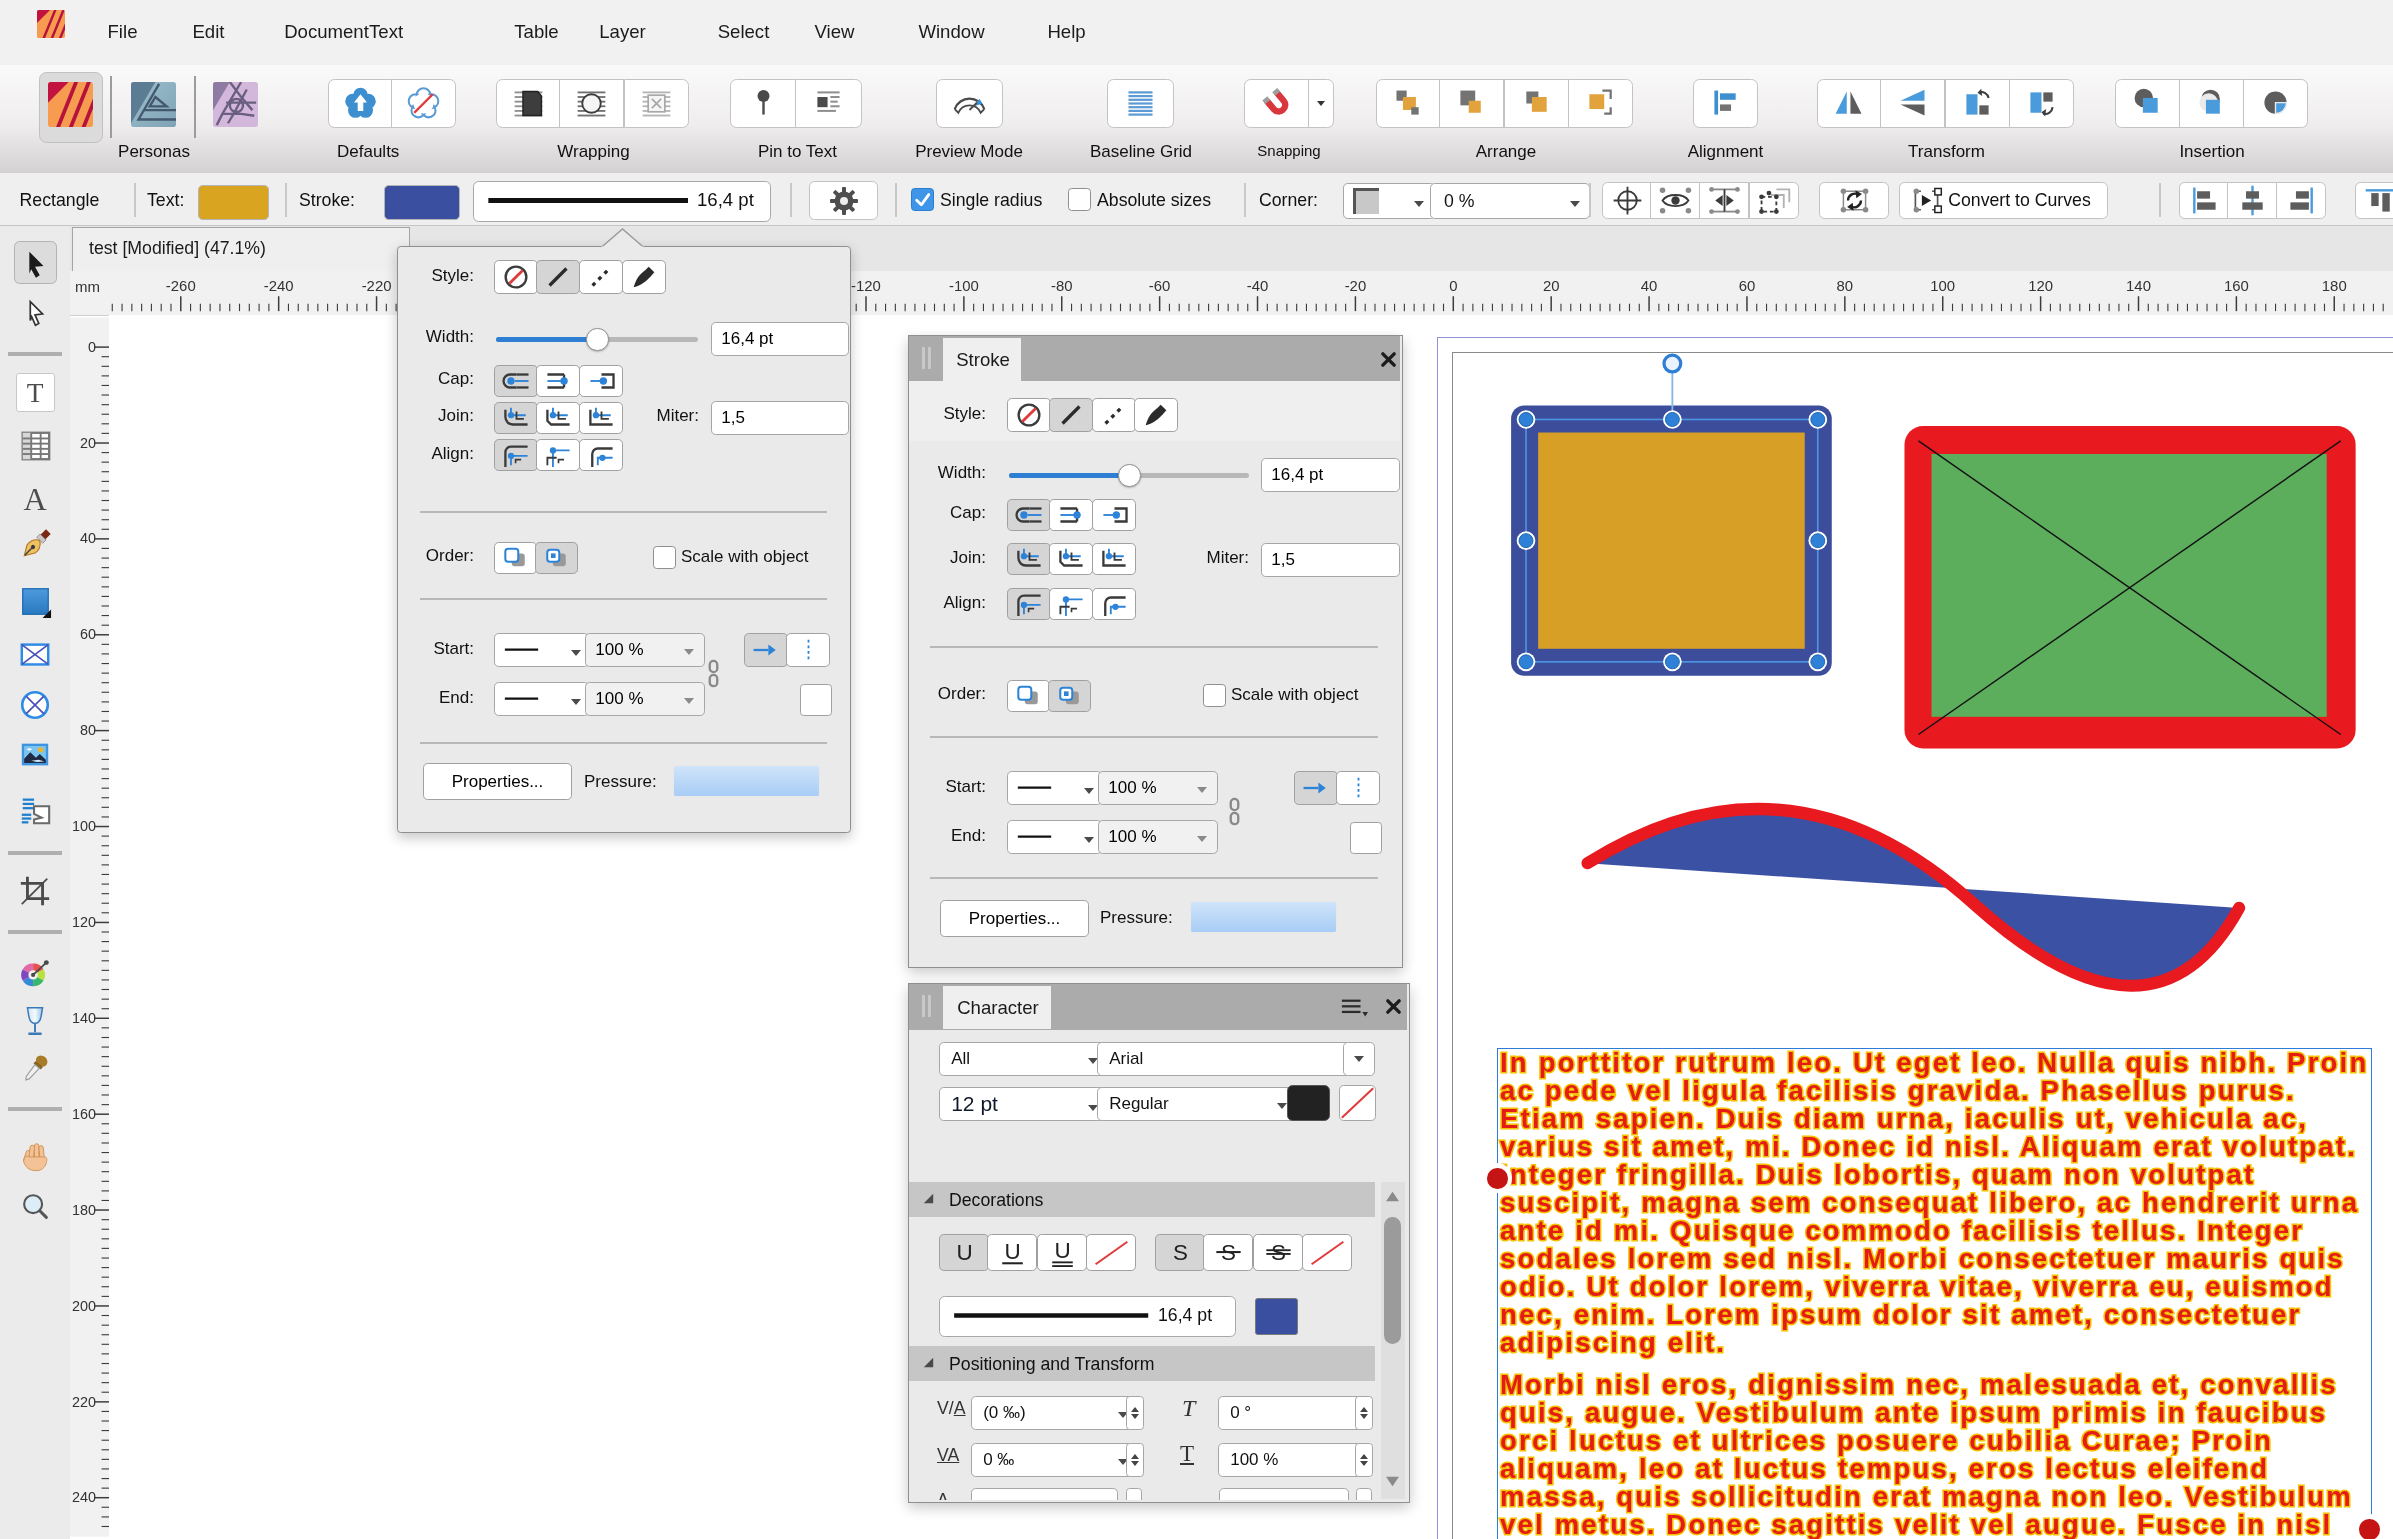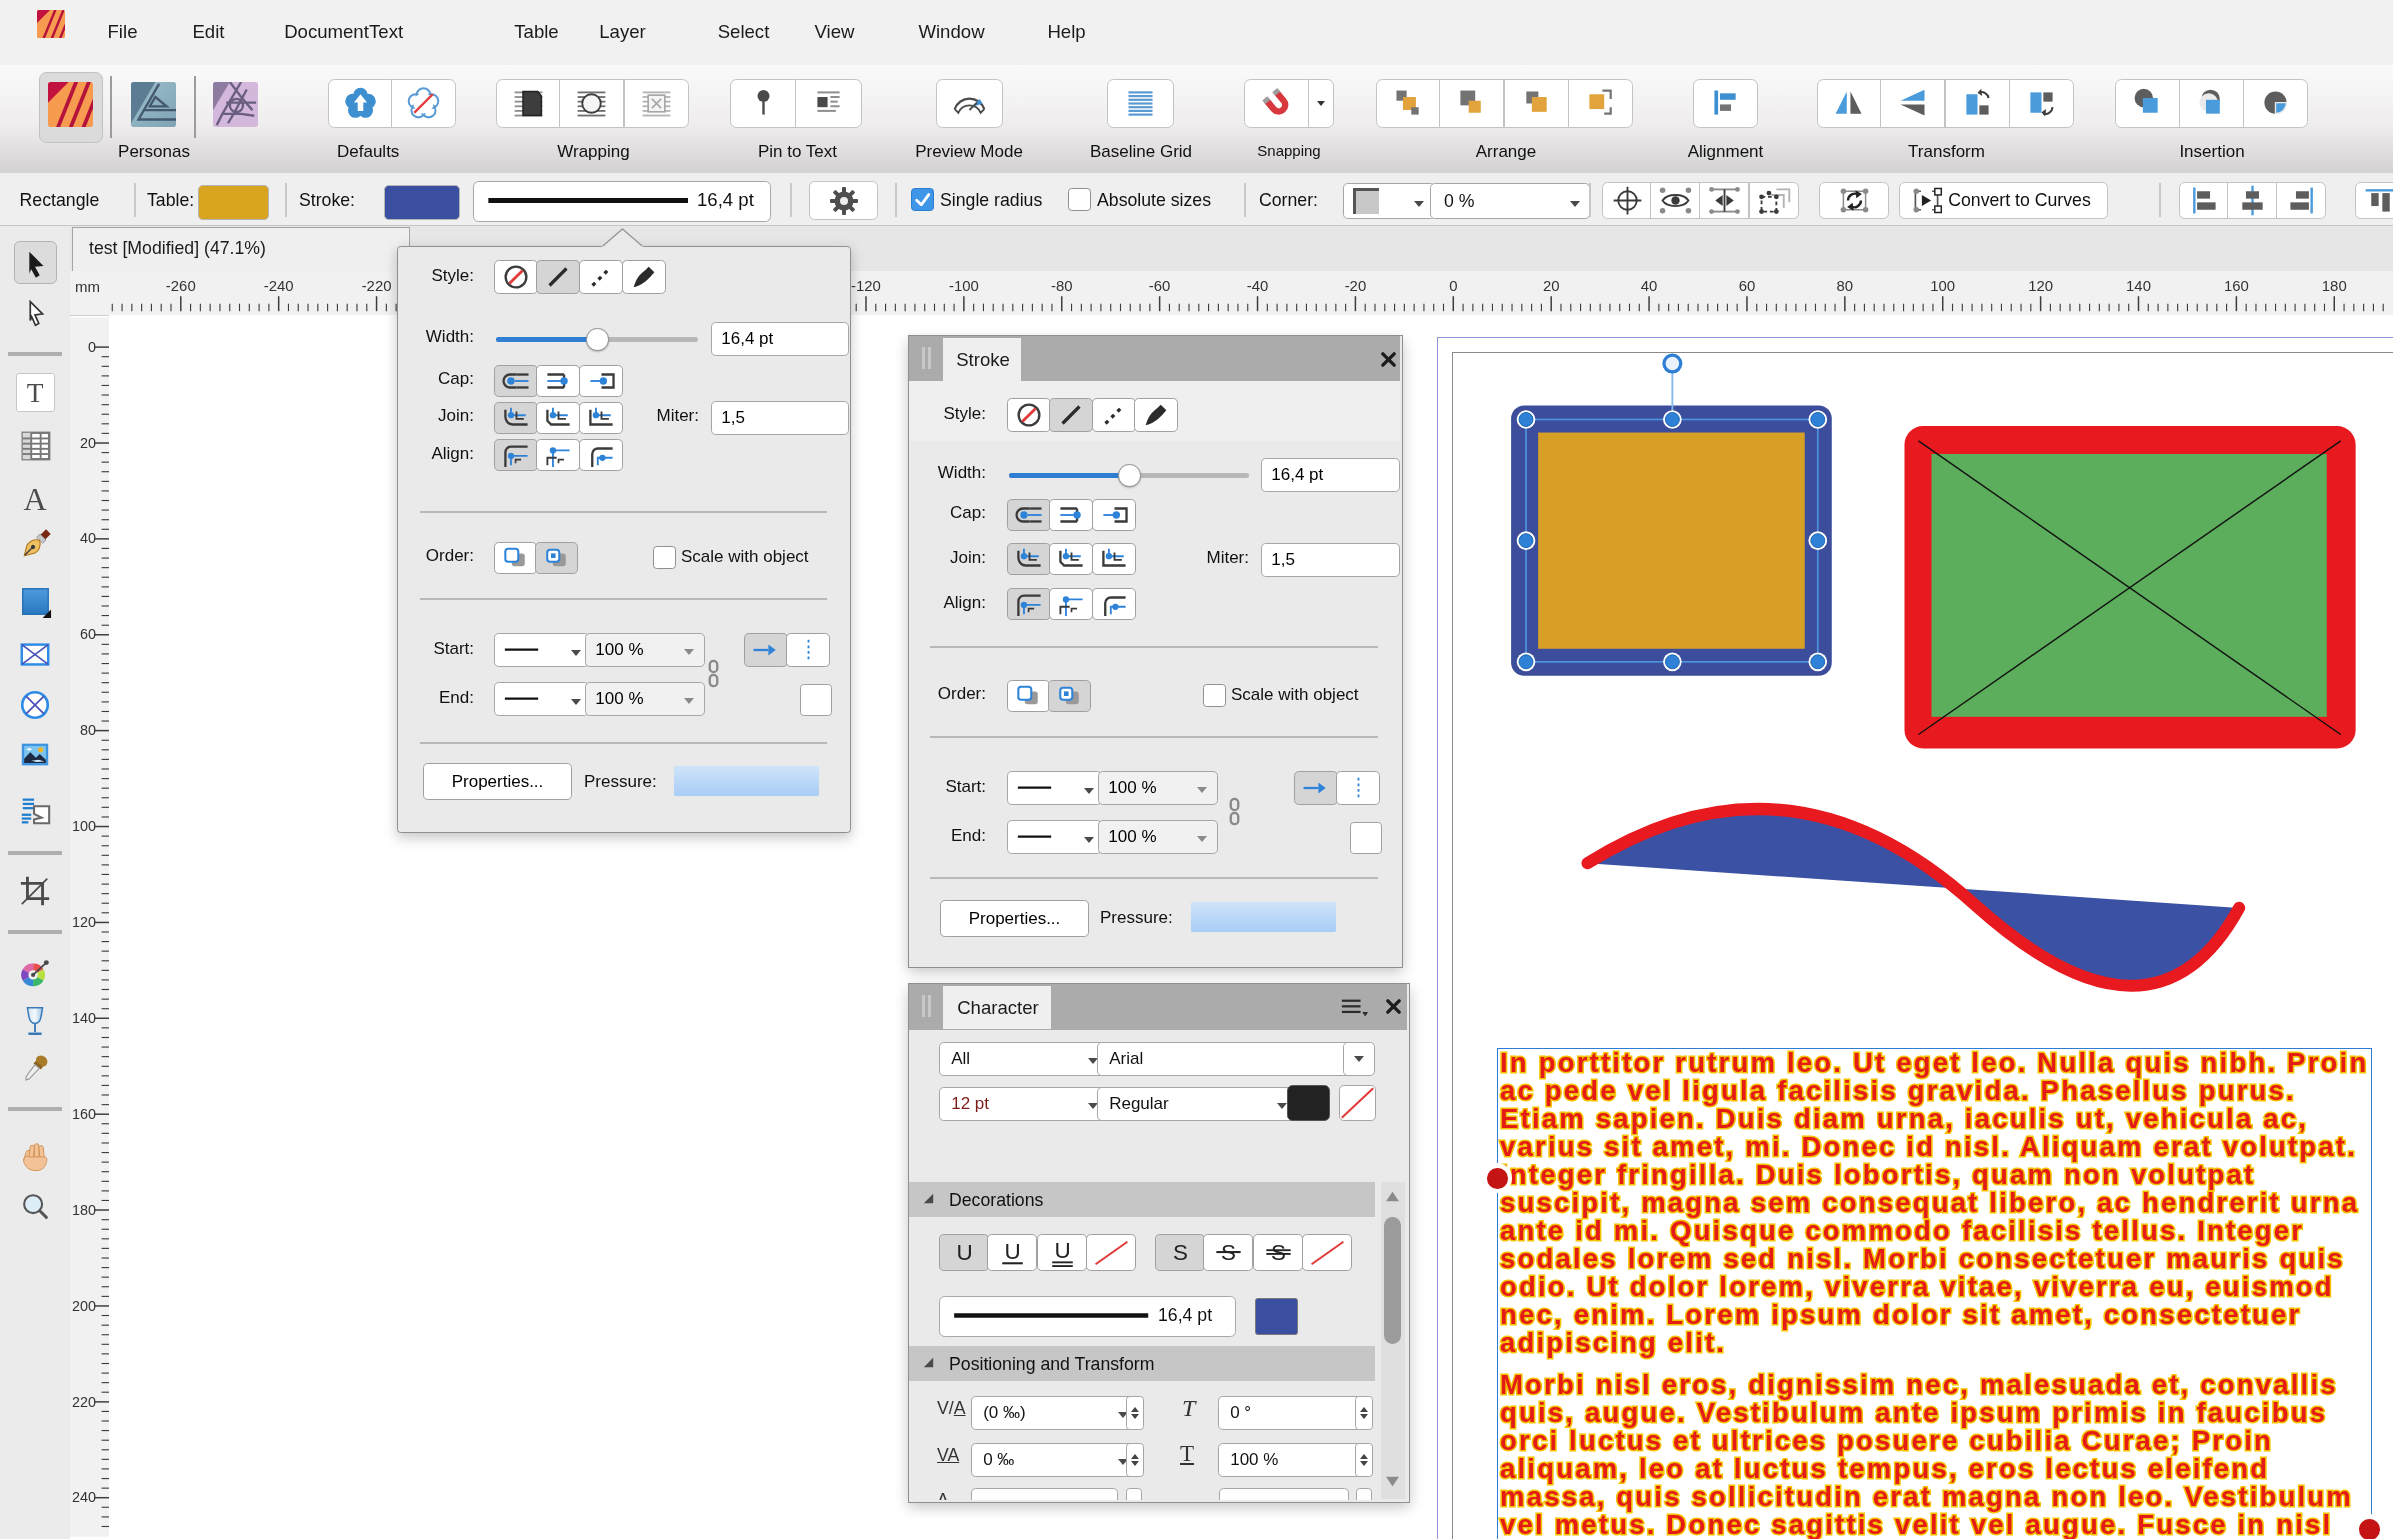--- a/index.html
+++ b/index.html
@@ -902,21 +902,21 @@
     <div class="a tbtn" style="left:2244px;top:79px;width:63px;height:47px;margin-left:-0.9px;border-top-right-radius:6.5px;border-bottom-right-radius:6.5px;">
       <svg width="37" height="37" viewBox="0 0 40 40">
         <circle cx="20" cy="19" r="12" fill="#5d5d5d"></circle>
         <path d="M20 19 L32 19 A12 12 0 0 1 20 31 Z" fill="#4a9bdc" stroke="#ebeaea" stroke-width="1.5"></path>
       </svg>
     </div>
 <div class="a" style="left:2156px;top:142px;width:112px;text-align:center;font-size:17px;color:#111;font-weight:400;white-space:nowrap;">Insertion</div>
 <div class="a" style="left:0;top:173px;width:2393px;height:52px;background:#f0efef;border-bottom:0.9px solid #c6c5c5;"></div>
 <div class="a" style="left:19.6px;top:190px;font-size:17.7px;color:#111;font-weight:400;letter-spacing:0;white-space:nowrap;">Rectangle</div>
 <div class="a" style="left:134px;top:183px;width:1.9px;height:34px;background:#c9c8c8;"></div>
-<div class="a" style="left:147px;top:190px;font-size:17.7px;color:#111;font-weight:400;letter-spacing:0;white-space:nowrap;">Table:</div>
+<div class="a" style="left:147px;top:190px;font-size:17.7px;color:#111;font-weight:400;letter-spacing:0;white-space:nowrap;">Text:</div>
 <div class="a" style="left:198px;top:185px;width:69px;height:33px;background:#d9a521;border:0.9px solid #b5b5b5;border-radius:4.7px;"></div>
 <div class="a" style="left:285px;top:183px;width:1.9px;height:34px;background:#c9c8c8;"></div>
 <div class="a" style="left:299px;top:190px;font-size:17.7px;color:#111;font-weight:400;letter-spacing:0;white-space:nowrap;">Stroke:</div>
 <div class="a" style="left:384px;top:185px;width:74px;height:33px;background:#3b4fa0;border:0.9px solid #b5b5b5;border-radius:4.7px;"></div>
 <div class="a" style="left:473px;top:181px;width:296px;height:39px;background:#fff;border:0.9px solid #a8a8a8;border-radius:5.6px;"></div>
 <svg class="a" style="left:485px;top:181px;" width="224" height="39" viewBox="0 0 240 42">
       <path d="M3 21 L218 21" stroke="#111" stroke-width="5.5"></path>
     </svg>
 <div class="a" style="left:697px;top:189px;font-size:18.6px;color:#111;font-weight:400;letter-spacing:0;white-space:nowrap;">16,4 pt</div>
 <div class="a" style="left:790px;top:183px;width:1.9px;height:34px;background:#c9c8c8;"></div>
@@ -1412,21 +1412,21 @@
 <div class="a dd" style="left:939px;top:1042px;width:147px;height:32px;padding:0 9.3px 0 11.2px;font-size:17px;color:#111;">
       <span style="overflow:hidden;white-space:nowrap;">All</span>
       <span style="margin-left:auto;"><span style="display:inline-block;width:0;height:0;border-left:5.6px solid transparent;border-right:5.6px solid transparent;border-top:6.5px solid #4a4a4a;"></span></span>
     </div>
 <div class="a dd" style="left:1097px;top:1042px;width:246px;height:32px;padding:0 9.3px 0 11.2px;font-size:17px;color:#111;">
       <span style="overflow:hidden;white-space:nowrap;">Arial</span>
     </div>
 <div class="a dd" style="left:1343px;top:1042px;width:30px;height:32px;justify-content:center;">
       <span style="display:inline-block;width:0;height:0;border-left:5.6px solid transparent;border-right:5.6px solid transparent;border-top:6.5px solid #4a4a4a;"></span>
     </div>
-<div class="a dd" style="left:939px;top:1087px;width:147px;height:32px;padding:0 9.3px 0 11.2px;font-size:17px;color:#7f1d1d;">
+<div class="a dd" style="left:939px;top:1087px;width:147px;height:32px;padding:0 9.3px 0 11.2px;font-size:21px;color:#0f172a;">
       <span style="overflow:hidden;white-space:nowrap;">12 pt</span>
       <span style="margin-left:auto;"><span style="display:inline-block;width:0;height:0;border-left:5.6px solid transparent;border-right:5.6px solid transparent;border-top:6.5px solid #4a4a4a;"></span></span>
     </div>
 <div class="a dd" style="left:1097px;top:1087px;width:178px;height:32px;padding:0 9.3px 0 11.2px;font-size:17px;color:#111;">
       <span style="overflow:hidden;white-space:nowrap;">Regular</span>
       <span style="margin-left:auto;"><span style="display:inline-block;width:0;height:0;border-left:5.6px solid transparent;border-right:5.6px solid transparent;border-top:6.5px solid #4a4a4a;"></span></span>
     </div>
 <div class="a" style="left:1287px;top:1085px;width:41px;height:34px;background:#222;border:0.9px solid #555;border-radius:5.6px;"></div>
 <div class="a" style="left:1339px;top:1085px;width:35px;height:34px;background:#fff;border:0.9px solid #a6a6a6;border-radius:4.7px;overflow:hidden;"><svg width="35" height="34" viewBox="0 0 38 36">
         <line x1="2" y1="34" x2="36" y2="2" stroke="#e03a3a" stroke-width="2.2"></line>

